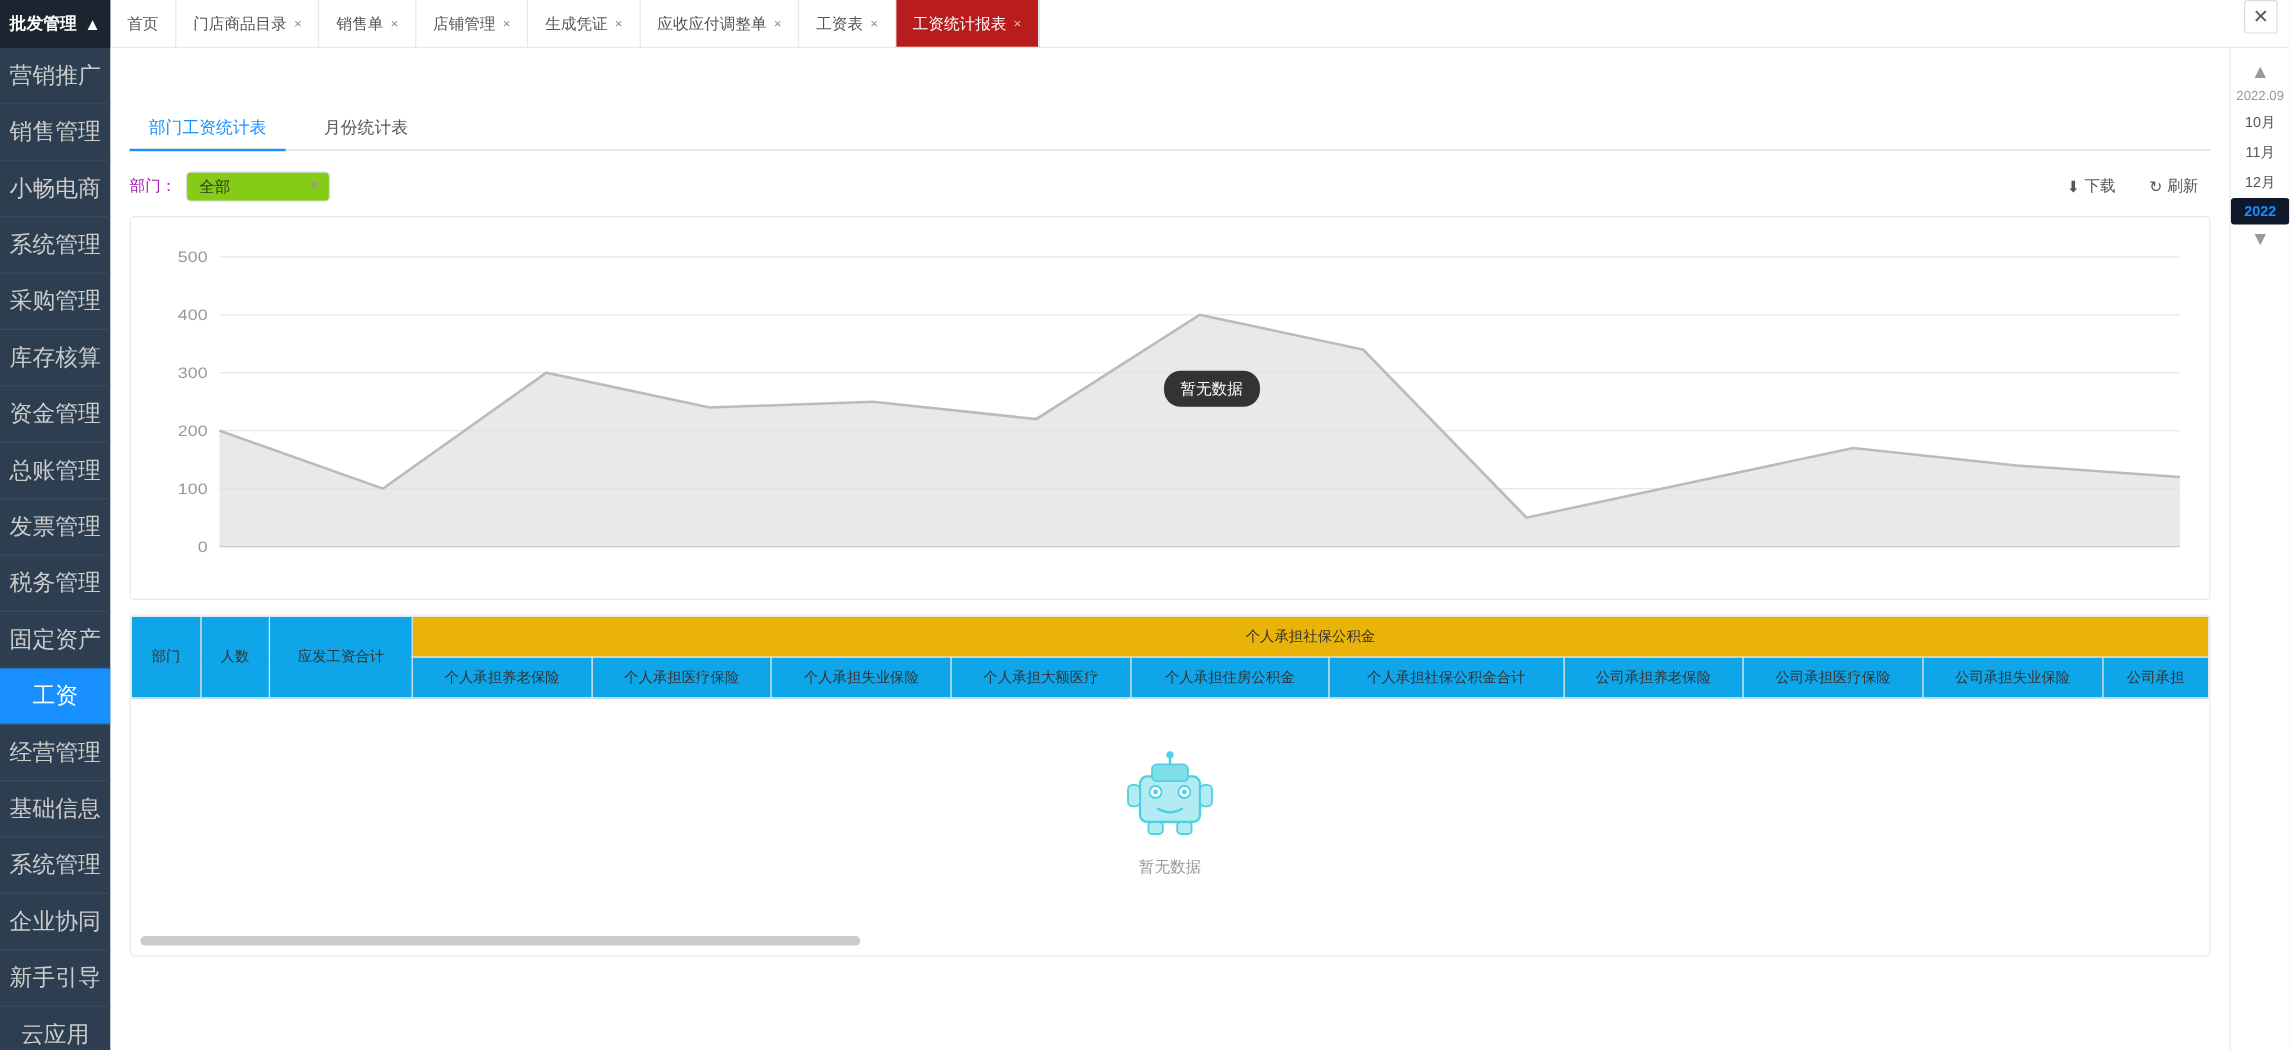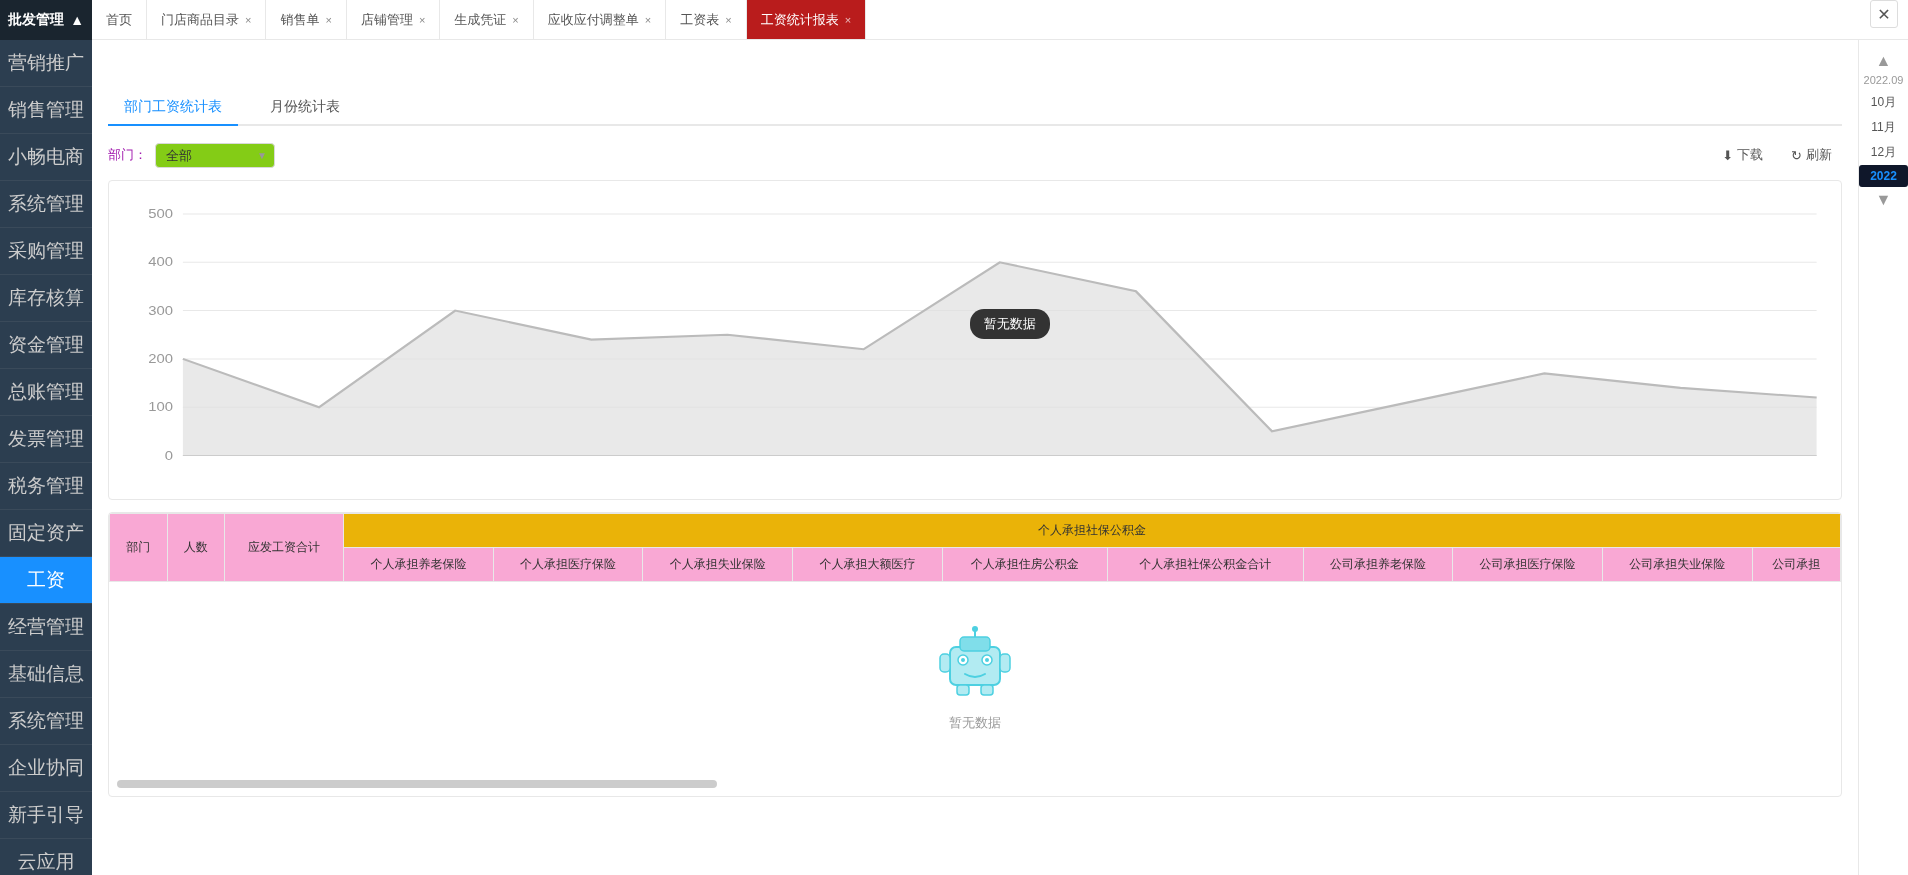--- a/index.html
+++ b/index.html
@@ -198,21 +198,21 @@
       border-collapse: collapse;
       font-size: 12px;
     }
     th, td {
       border: 1px solid #e8e8e8;
       padding: 8px 10px;
       text-align: center;
       white-space: nowrap;
       color: #555;
     }
-    th { background: #f9a8d4; font-weight: 500; color: #333; }
+    th { background: #0ea5e9; font-weight: 500; color: #333; }
     th.group-header { background: #eab308; }
 
     
     .empty-state {
       text-align: center;
       padding: 40px;
       color: #999;
     }
     .robot-icon {
       width: 80px;

